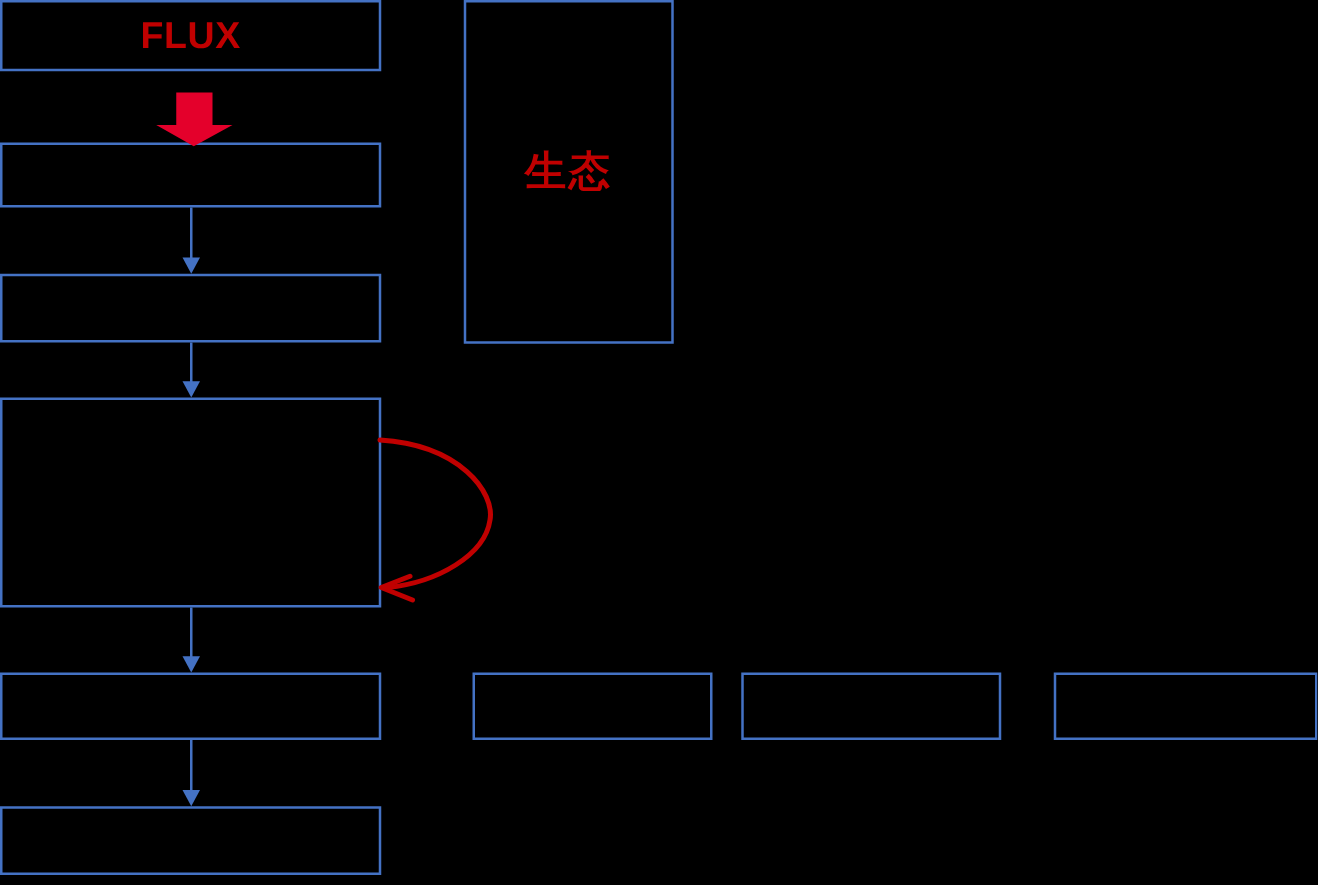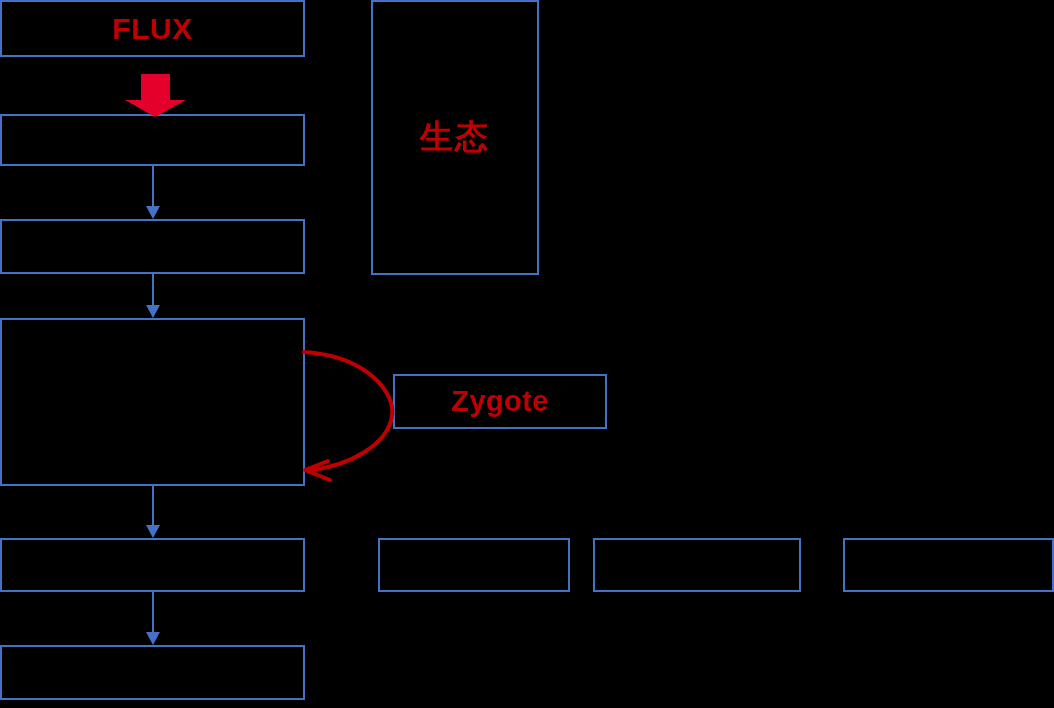--- a/index.html
+++ b/index.html
@@ -92,21 +92,20 @@
   <div class="node empty" style="left:0px; top:219px; width:305px; height:55px;"></div>
 
   <div class="node empty" style="left:0px; top:318px; width:305px; height:168px;"></div>
 
   <div class="node empty" style="left:0px; top:538px; width:305px; height:54px;"></div>
 
   <div class="node empty" style="left:0px; top:645px; width:305px; height:55px;"></div>
 
   <div class="node label-cjk" style="left:338px; top:0px; width:168px; height:275px;">生态</div>
 
-  <div class="node label-md" style="left:393px; top:374px; width:214px; height:55px;">Zygote</div>
 
   <div class="node empty" style="left:378px; top:538px; width:192px; height:54px;"></div>
 
   <div class="node empty" style="left:593px; top:538px; width:208px; height:54px;"></div>
 
   <div class="node empty" style="left:843px; top:538px; width:211px; height:54px;"></div>
 
   <svg class="overlay" viewBox="0 0 1054 708">
 
     <g>

